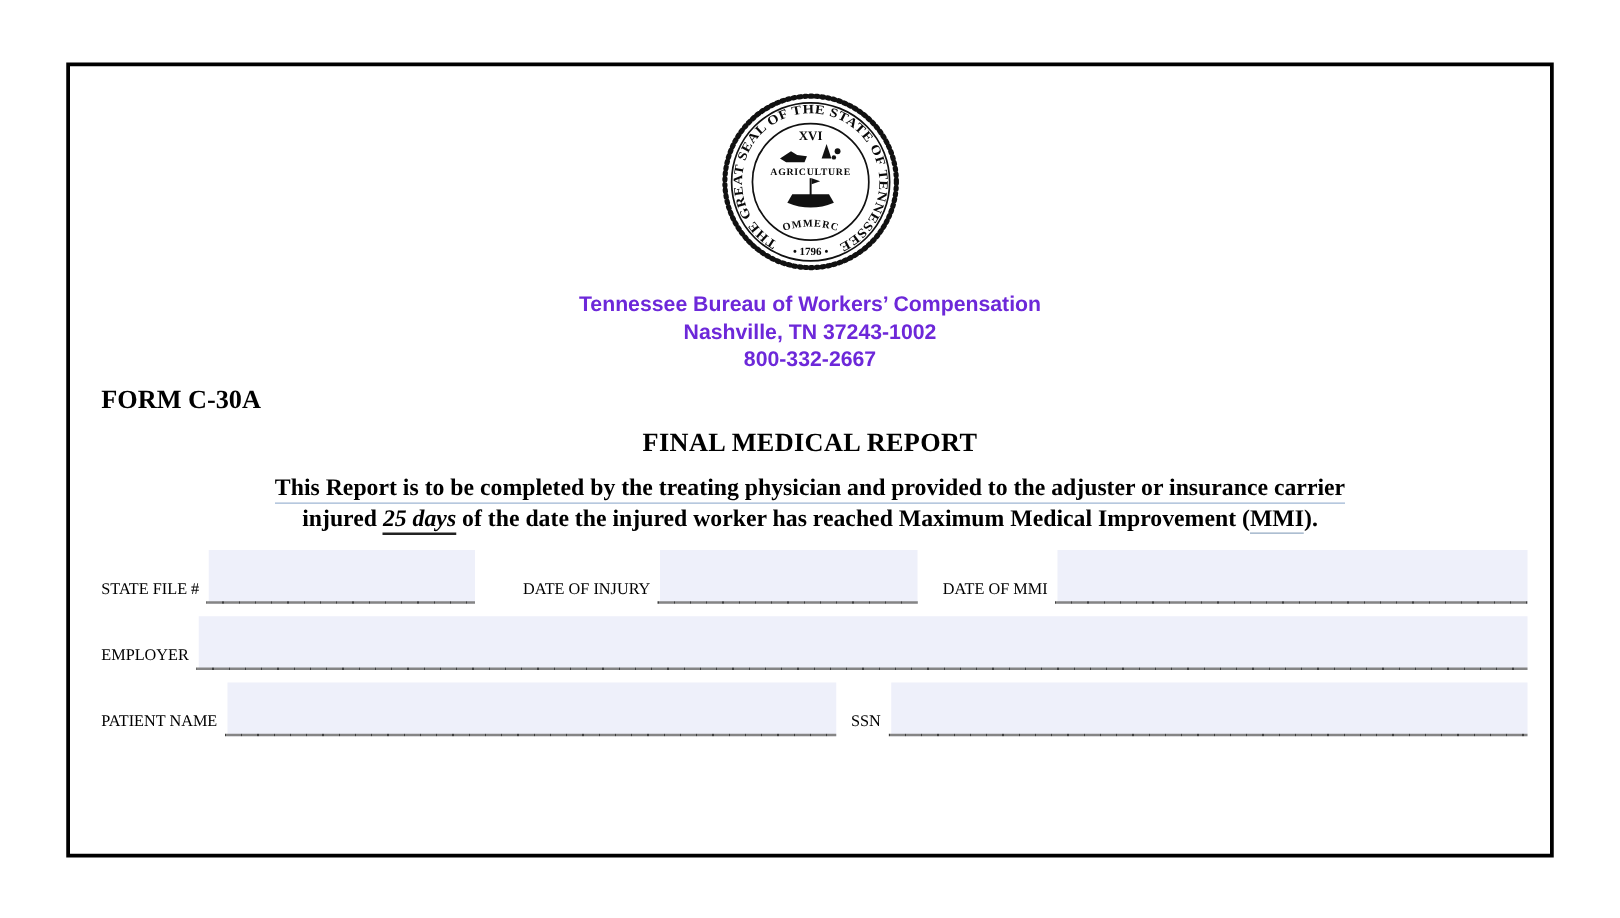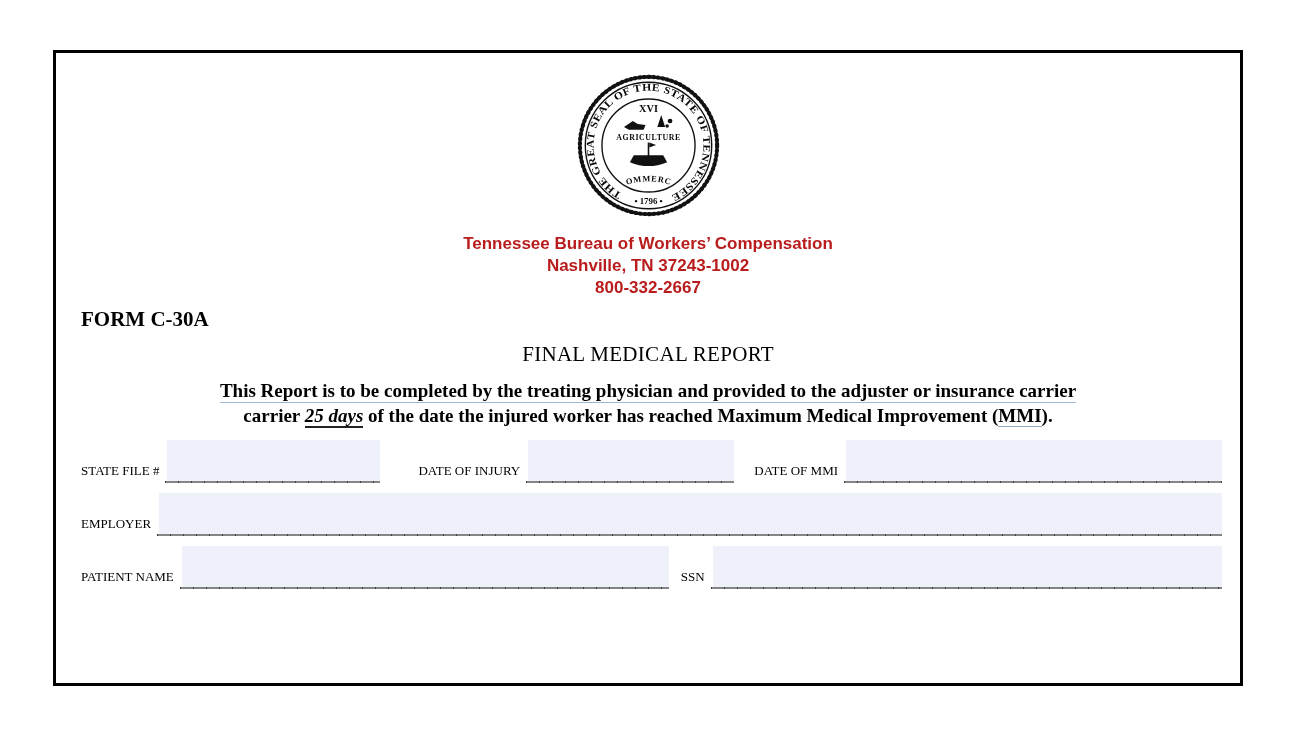--- a/index.html
+++ b/index.html
@@ -4,28 +4,28 @@
 <style>
   html,body{margin:0;padding:0;background:#ffffff;}
   body{width:1296px;height:734px;position:relative;font-family:"Liberation Serif",serif;color:#000;}
   .form-box{
     position:absolute;left:53px;top:50px;width:1190px;height:636px;
     border:3px solid #000;box-sizing:border-box;background:#fff;
   }
   .seal-wrap{text-align:center;padding-top:19px;line-height:0;}
   .org-block{
     text-align:center;font-family:"Liberation Sans",sans-serif;font-weight:bold;
-    font-size:17px;line-height:22px;margin-top:14px;color:#b91c1c;
+    font-size:17px;line-height:22px;margin-top:14px;color:#6d28d9;
   }
   .form-number{
     margin:8px 0 0 25px;font-size:21px;font-weight:bold;line-height:24px;
     font-family:"Liberation Serif",serif;
   }
   .report-title{
-    text-align:center;font-size:21px;font-weight:normal;line-height:24px;margin-top:11px;
+    text-align:center;font-size:21px;font-weight:bold;line-height:24px;margin-top:11px;
     letter-spacing:0.3px;
   }
   .instructions{
     text-align:center;font-weight:bold;font-size:19px;line-height:25px;margin-top:12px;
   }
   .u-blue{border-bottom:1.5px solid #9fb6d4;padding-bottom:1px;}
   .u-days{font-style:italic;border-bottom:2px solid #222;}
   .u-mmi{border-bottom:1.5px solid #93a9c2;}
   .fields{margin:12px 18px 0 25px;}
   .row{display:flex;align-items:flex-end;margin-top:10px;}
@@ -88,21 +88,21 @@
     <div>Nashville, TN 37243-1002</div>
     <div>800-332-2667</div>
   </div>
 
   <div class="form-number">FORM C-30A</div>
 
   <div class="report-title">FINAL MEDICAL REPORT</div>
 
   <div class="instructions">
     <div><span class="u-blue">This Report is to be completed by the treating physician and provided to the adjuster or insurance carrier</span></div>
-    <div><span>carrier </span><span class="u-days">25 days</span><span> of the date the injured worker has reached Maximum Medical Improvement (</span><span class="u-mmi">MMI</span><span>).</span></div>
+    <div><span>injured </span><span class="u-days">25 days</span><span> of the date the injured worker has reached Maximum Medical Improvement (</span><span class="u-mmi">MMI</span><span>).</span></div>
   </div>
 
   <div class="fields">
 
     <div class="row">
       <span class="flabel">STATE FILE #</span>
       <div class="field f-state"></div>
       <span class="flabel">DATE OF INJURY</span>
       <div class="field f-injury"></div>
       <span class="flabel">DATE OF MMI</span>

